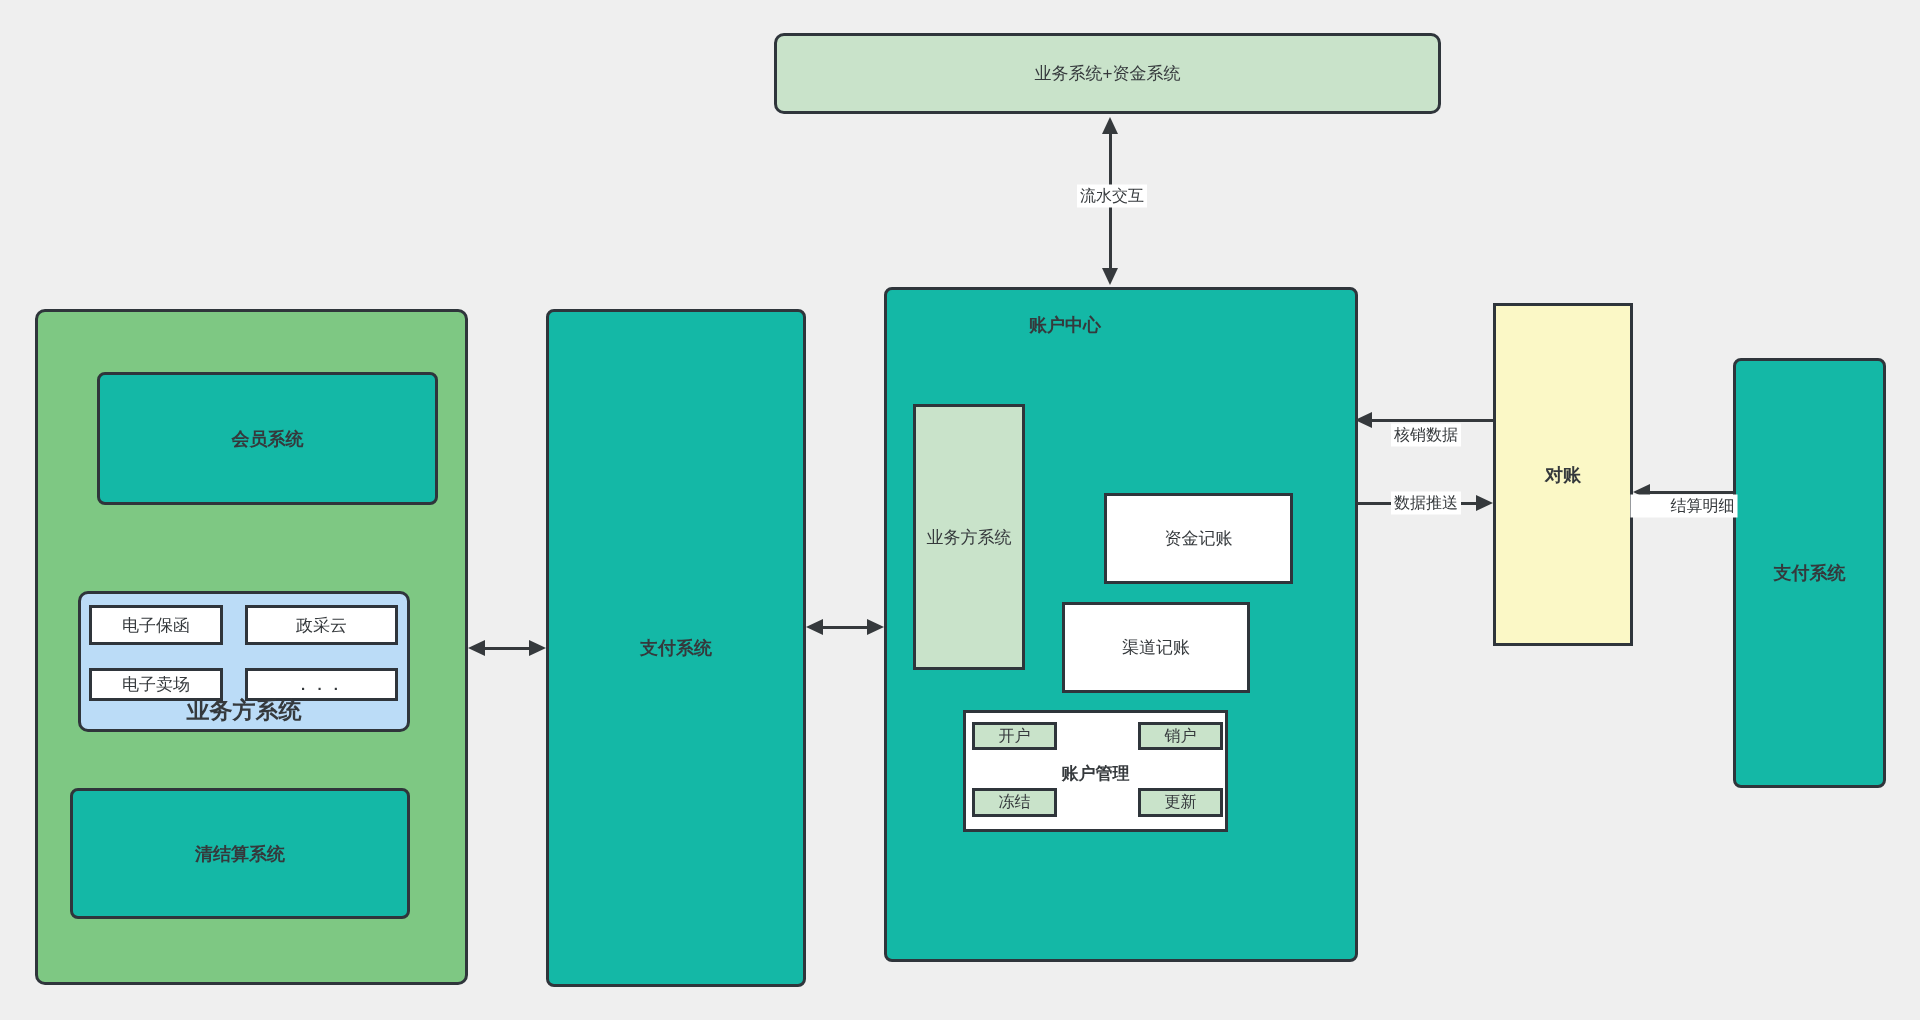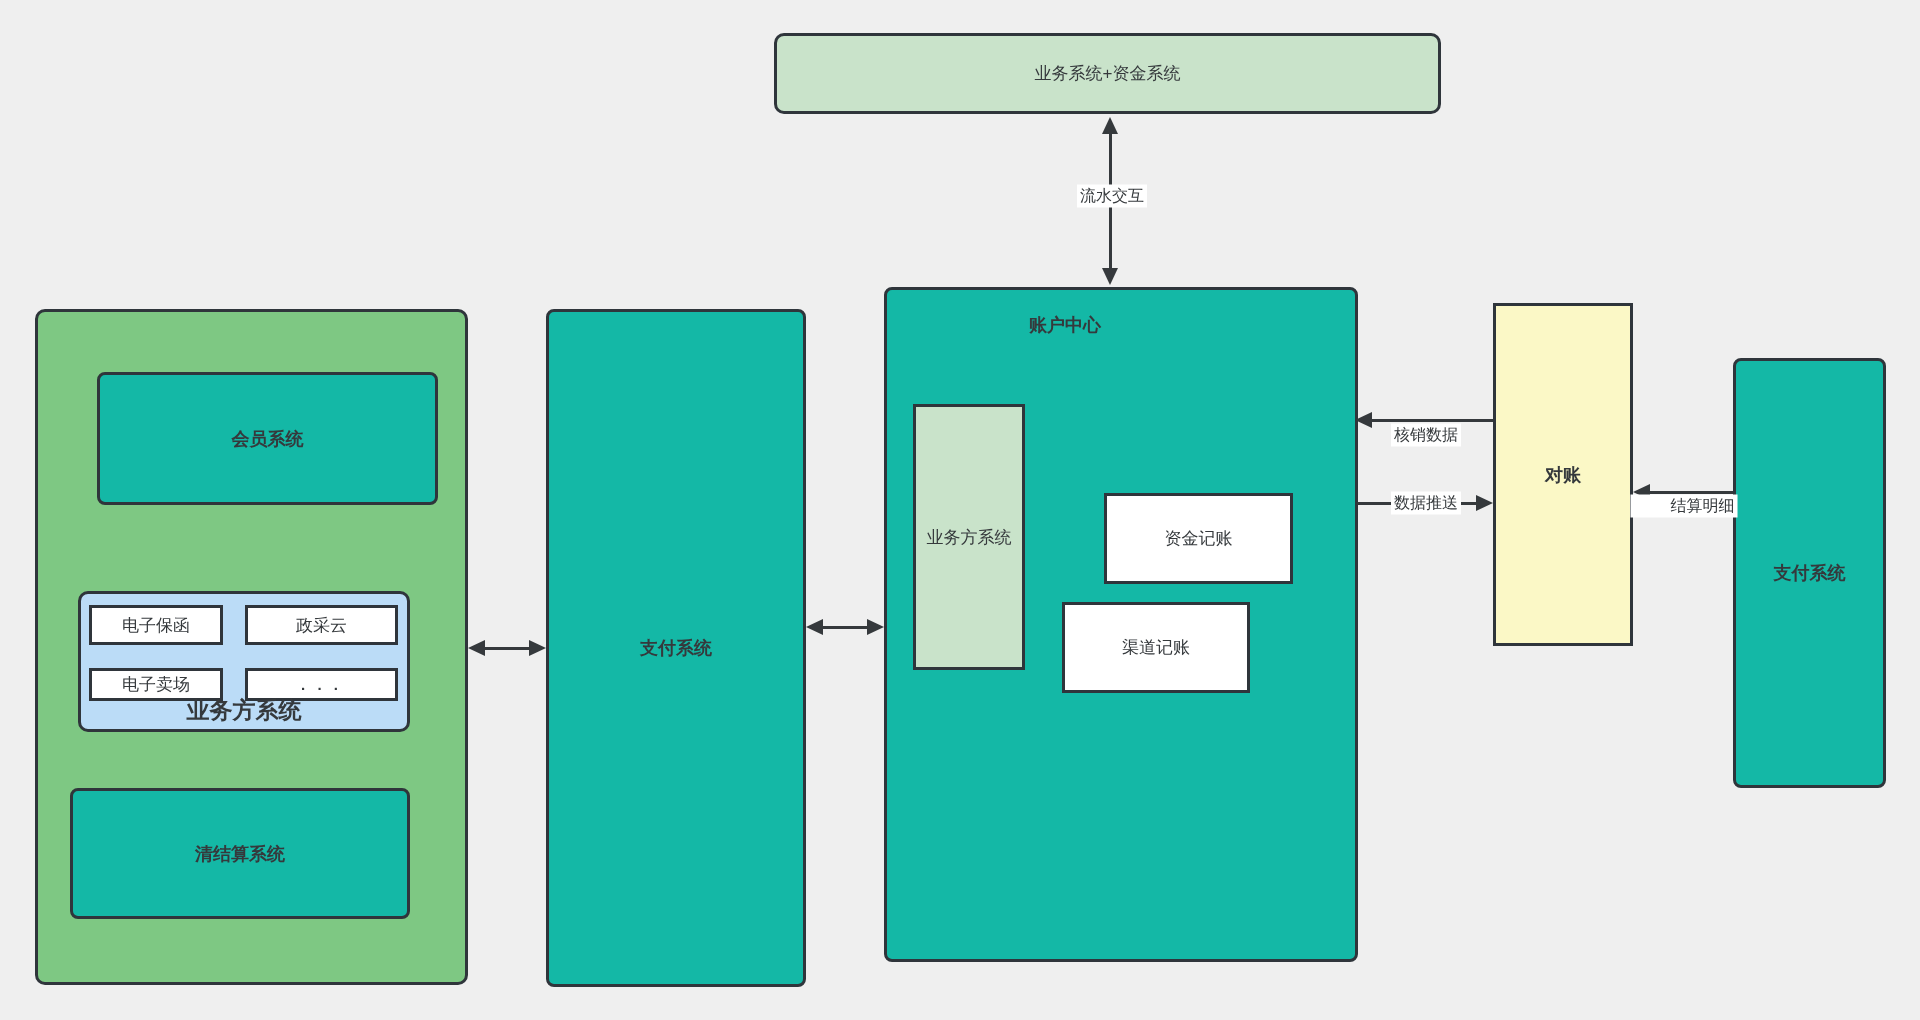--- a/index.html
+++ b/index.html
@@ -82,20 +82,35 @@
 
 
   <div class="node white t-label" style="left:1062px;top:602px;width:188px;height:91px;">
     <span>渠道记账</span>
   </div>
 
   <div class="node white t-label" style="left:1104px;top:493px;width:189px;height:91px;">
     <span>资金记账</span>
   </div>
 
+  <div class="node white" style="left:963px;top:710px;width:265px;height:122px;">
+    <div class="node green-light t-small" style="left:6px;top:9px;width:85px;height:28px;">
+      <span>开户</span>
+    </div>
+    <div class="node green-light t-small" style="left:172px;top:9px;width:85px;height:28px;">
+      <span>销户</span>
+    </div>
+    <div class="abs" style="left:0;top:49px;width:100%;text-align:center;font-size:17px;font-weight:bold;">账户管理</div>
+    <div class="node green-light t-small" style="left:6px;top:75px;width:85px;height:29px;">
+      <span>冻结</span>
+    </div>
+    <div class="node green-light t-small" style="left:172px;top:75px;width:85px;height:29px;">
+      <span>更新</span>
+    </div>
+  </div>
 
   <div class="node green-med r3" style="left:35px;top:309px;width:433px;height:676px;"></div>
 
   <div class="node cyan r8 t-title" style="left:97px;top:372px;width:341px;height:133px;">
     <span>会员系统</span>
   </div>
 
   <div class="node blue-light r10" style="left:78px;top:591px;width:332px;height:141px;">
     <div class="node white t-label" style="left:8px;top:11px;width:134px;height:40px;font-family:Liberation Mono, monospace;">
       <span>电子保函</span>

